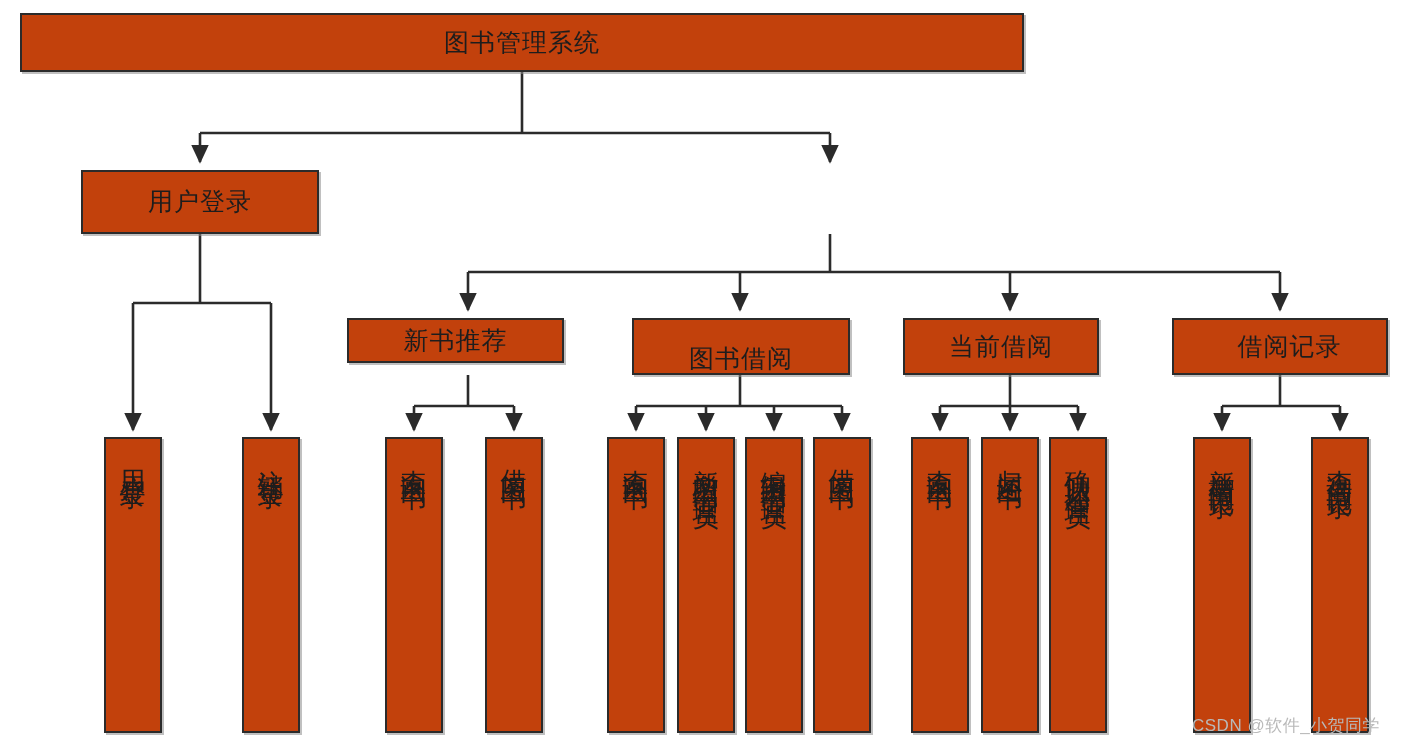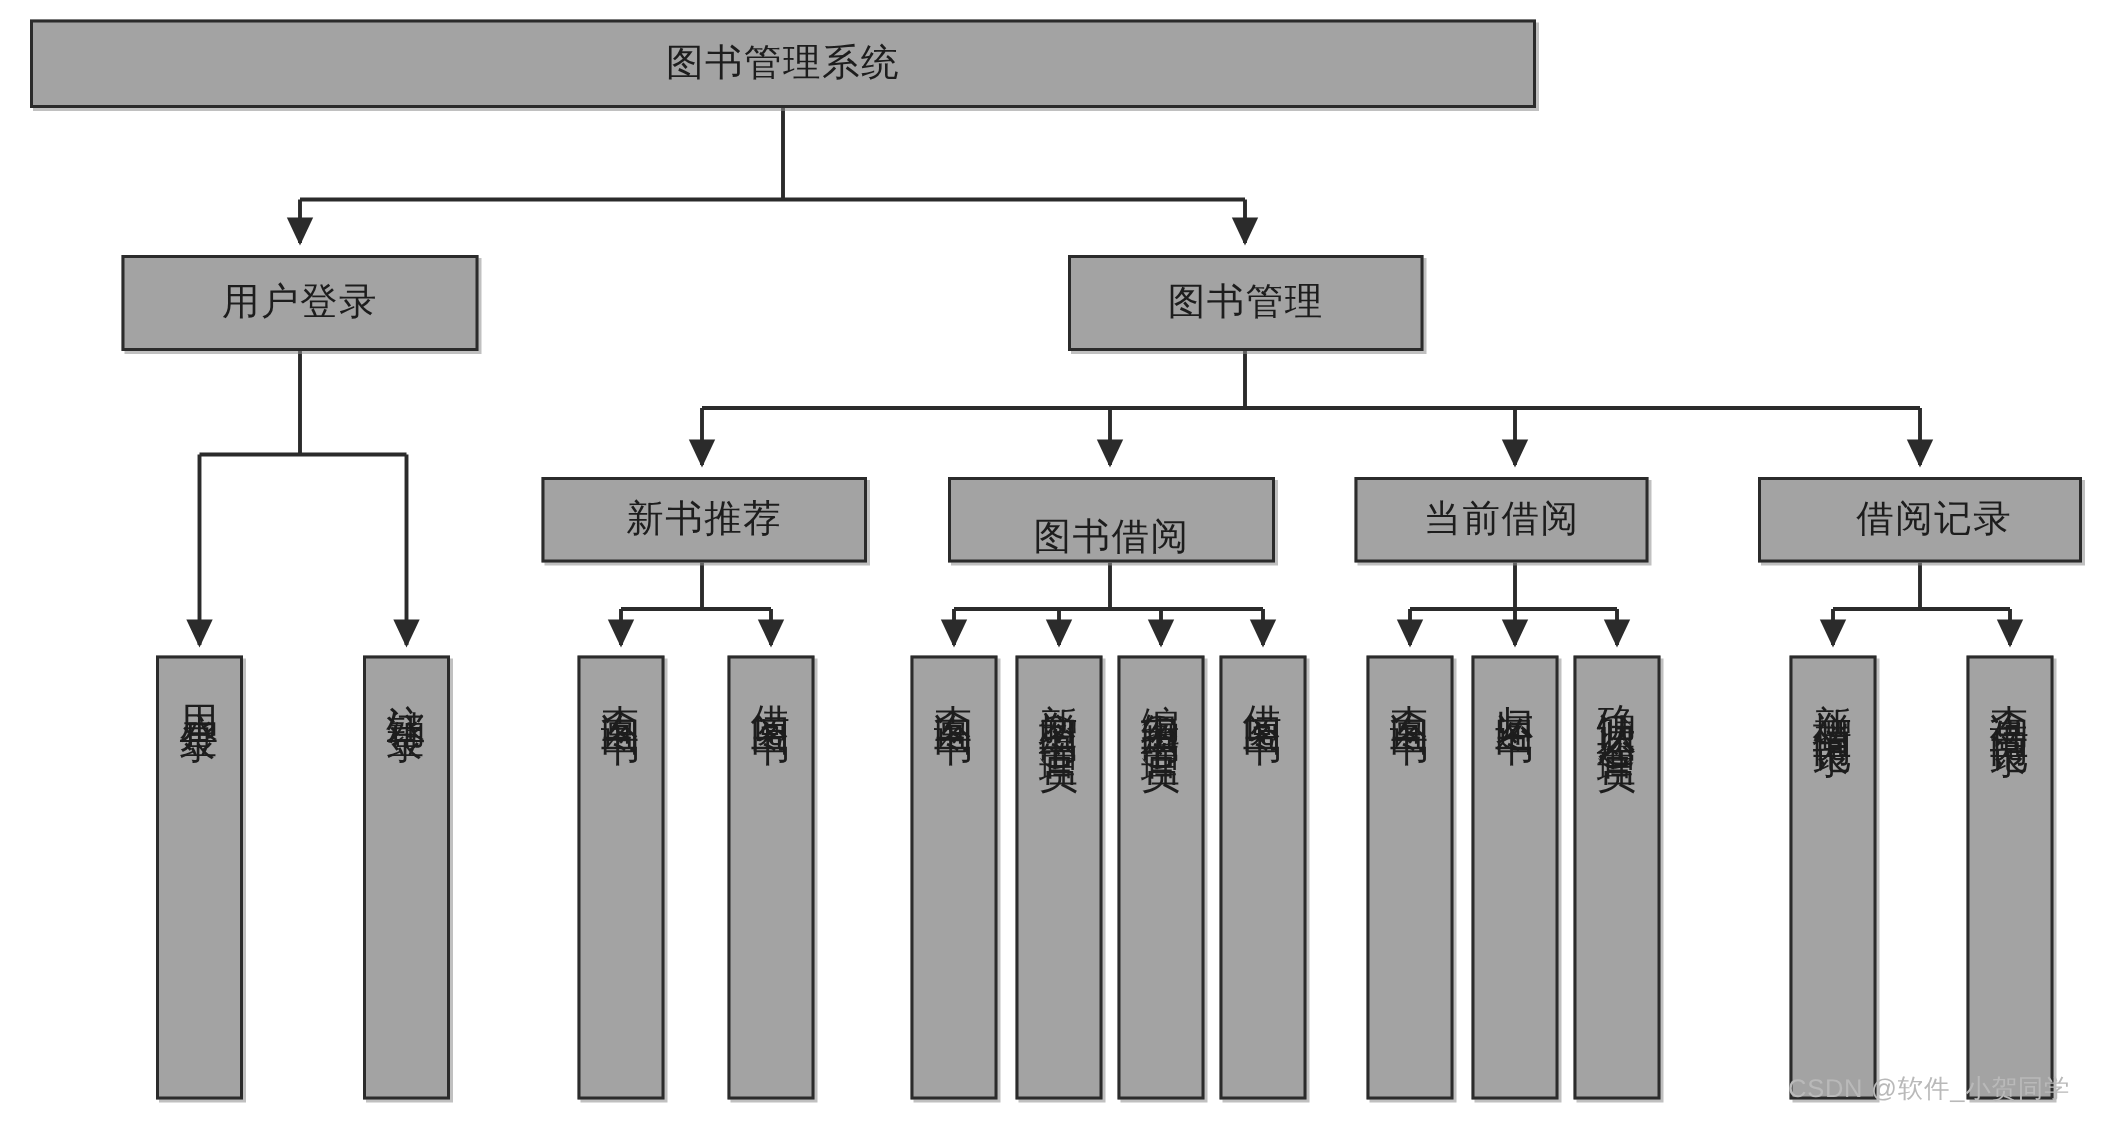--- a/index.html
+++ b/index.html
@@ -22,21 +22,21 @@
     position: absolute;
     left: 0;
     top: 0;
     width: 1405px;
     height: 747px;
     pointer-events: none;
   }
   .node {
     position: absolute;
     box-sizing: border-box;
-    background: #a3a3a3;
+    background: #c2410c;
     border: 2px solid #2b2b2b;
     box-shadow: 2px 2px 0 0 rgba(140,140,140,0.55);
     display: flex;
     align-items: center;
     justify-content: center;
     color: #1d1d1d;
     z-index: 2;
   }
   .node .lbl {
     display: block;
@@ -132,25 +132,22 @@
     </g>
   </svg>
 
   <div class="node root" style="left:20px; top:13px; width:1004px; height:59px;">
     <span class="lbl">图书管理系统</span>
   </div>
 
   <div class="node h" style="left:81px; top:170px; width:238px; height:64px;">
     <span class="lbl">用户登录</span>
   </div>
-  <div class="node h" style="left:712px; top:170px; width:237px; height:64px;">
-    <span class="lbl">图书管理</span>
-  </div>
-
-  <div class="node h" style="left:361px; top:318px; width:217px; height:57px;">
+
+  <div class="node h" style="left:347px; top:318px; width:217px; height:45px;">
     <span class="lbl">新书推荐</span>
   </div>
   <div class="node h" style="left:632px; top:318px; width:218px; height:57px;align-items:flex-end;">
     <span class="lbl">图书借阅</span>
   </div>
   <div class="node h" style="left:903px; top:318px; width:196px; height:57px;">
     <span class="lbl">当前借阅</span>
   </div>
   <div class="node h" style="left:1172px; top:318px; width:216px; height:57px;padding-left:19px;">
     <span class="lbl">借阅记录</span>

